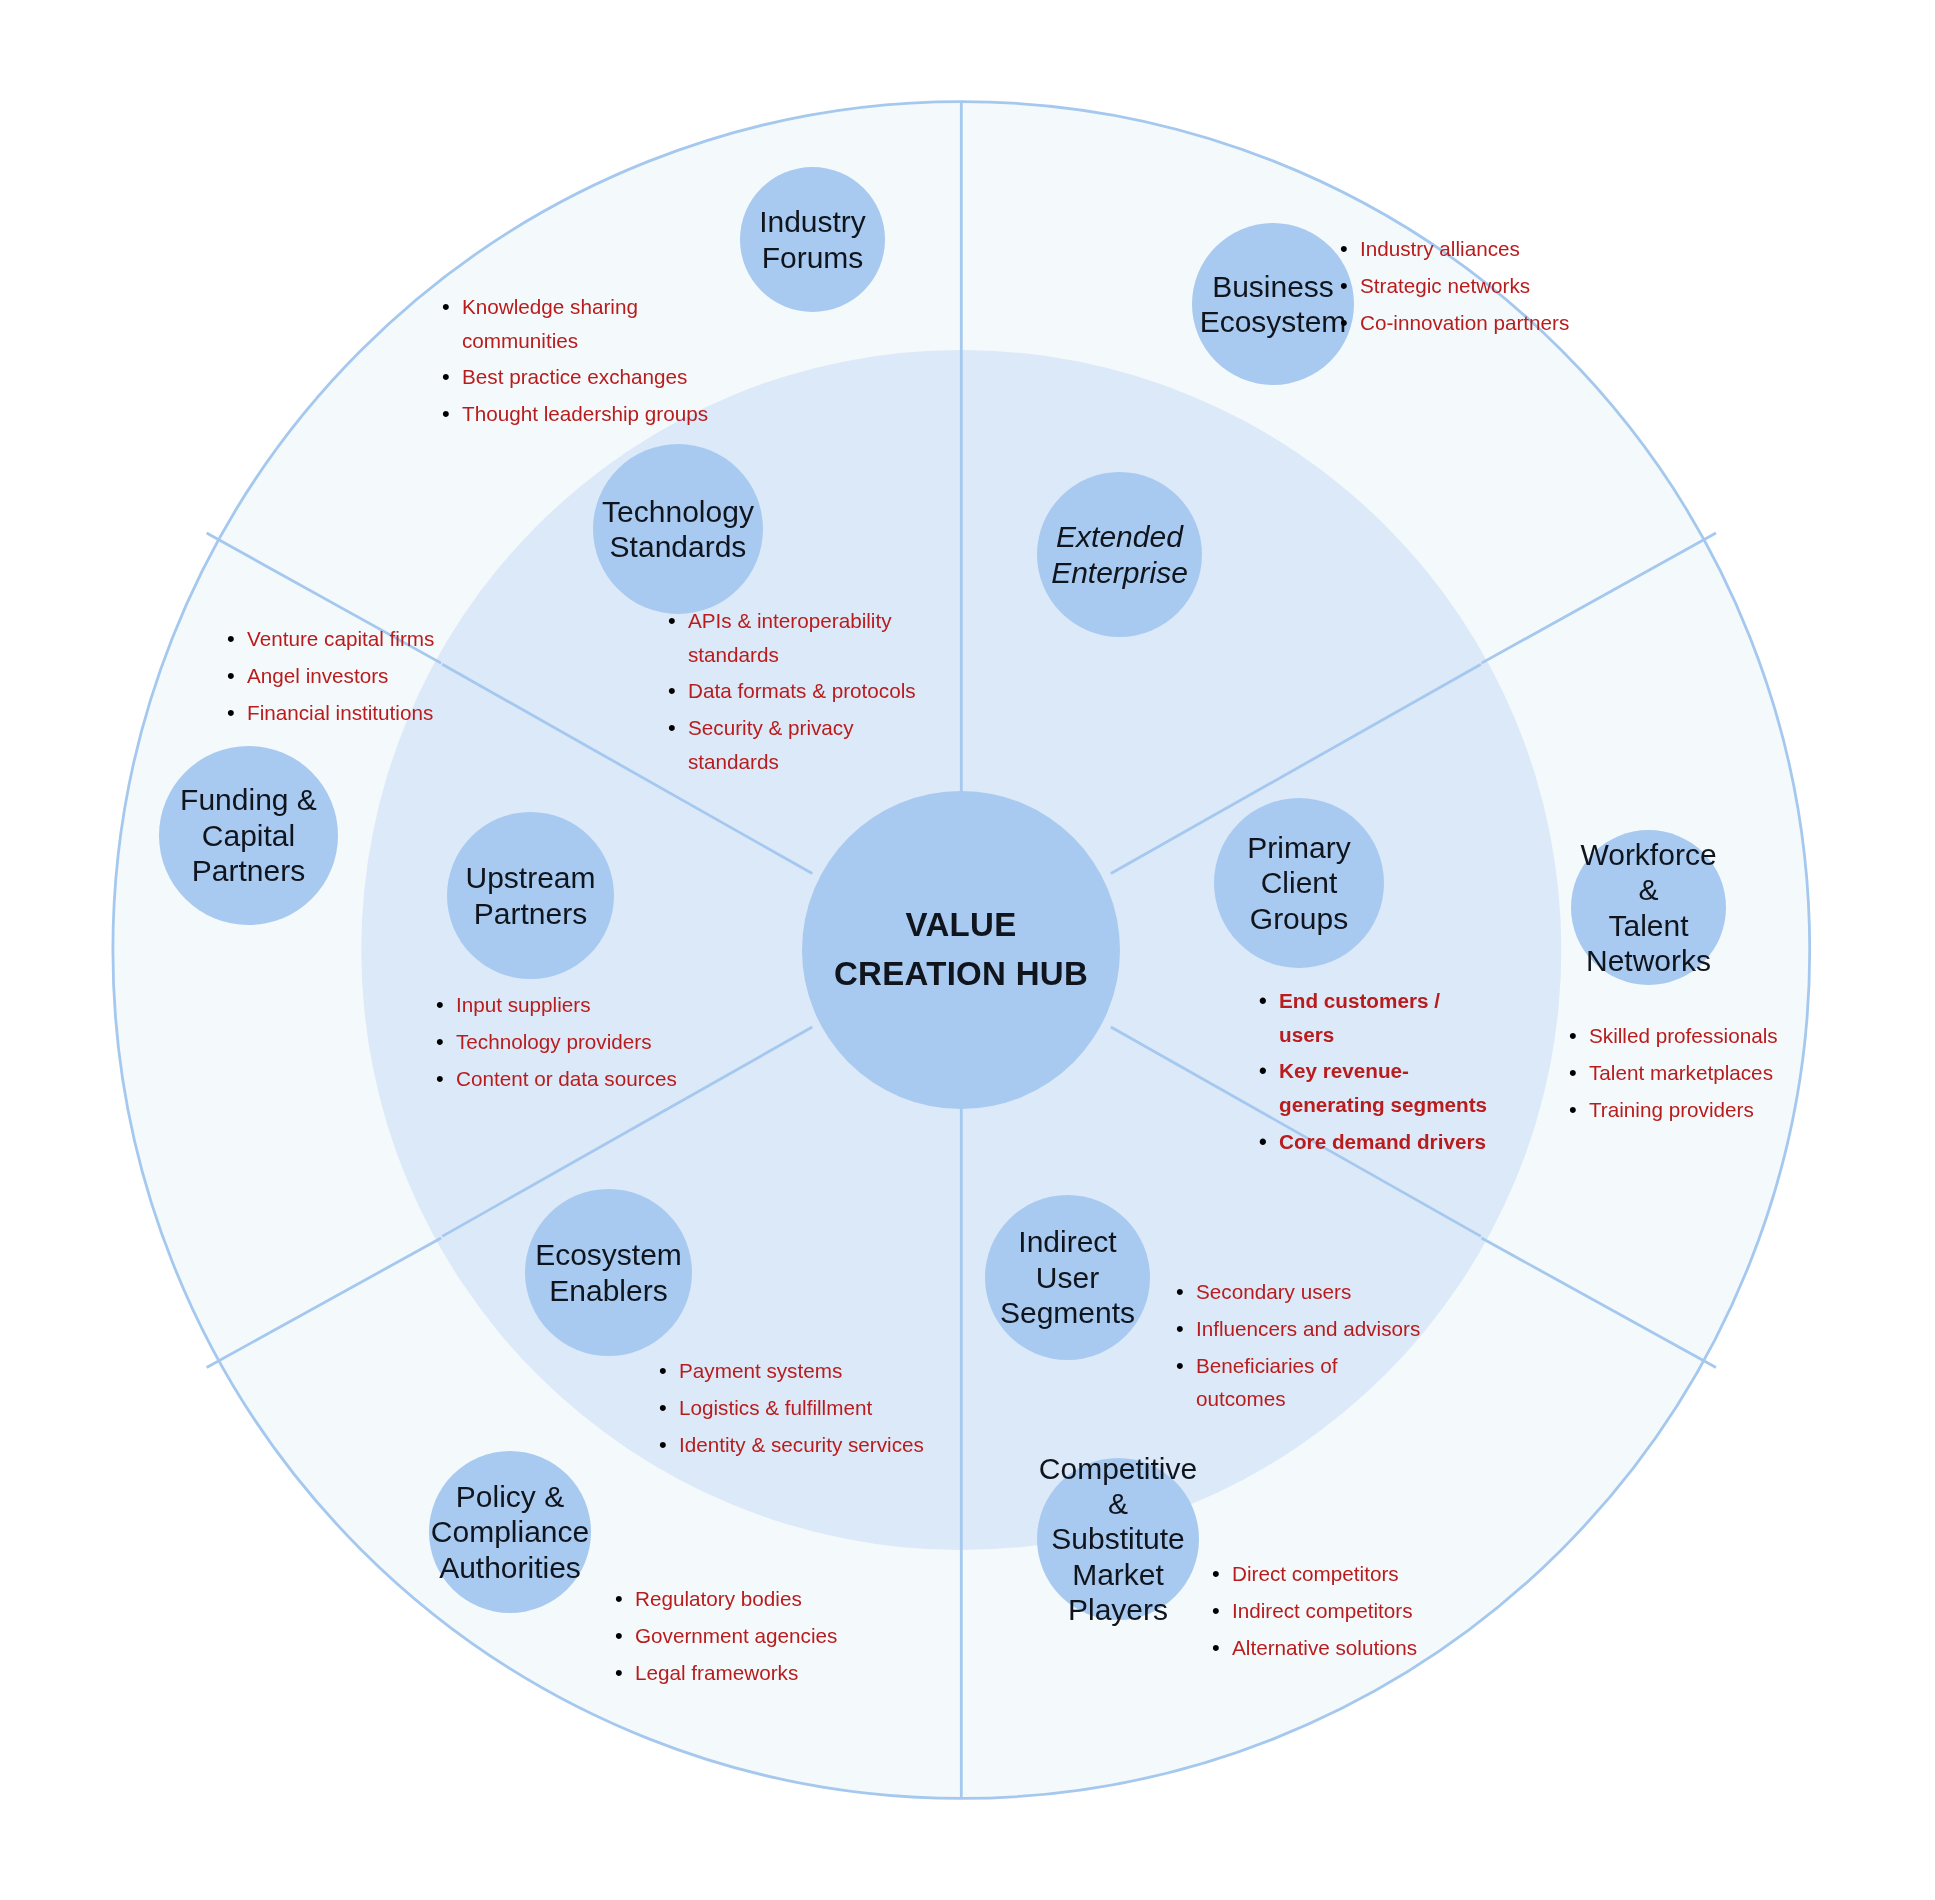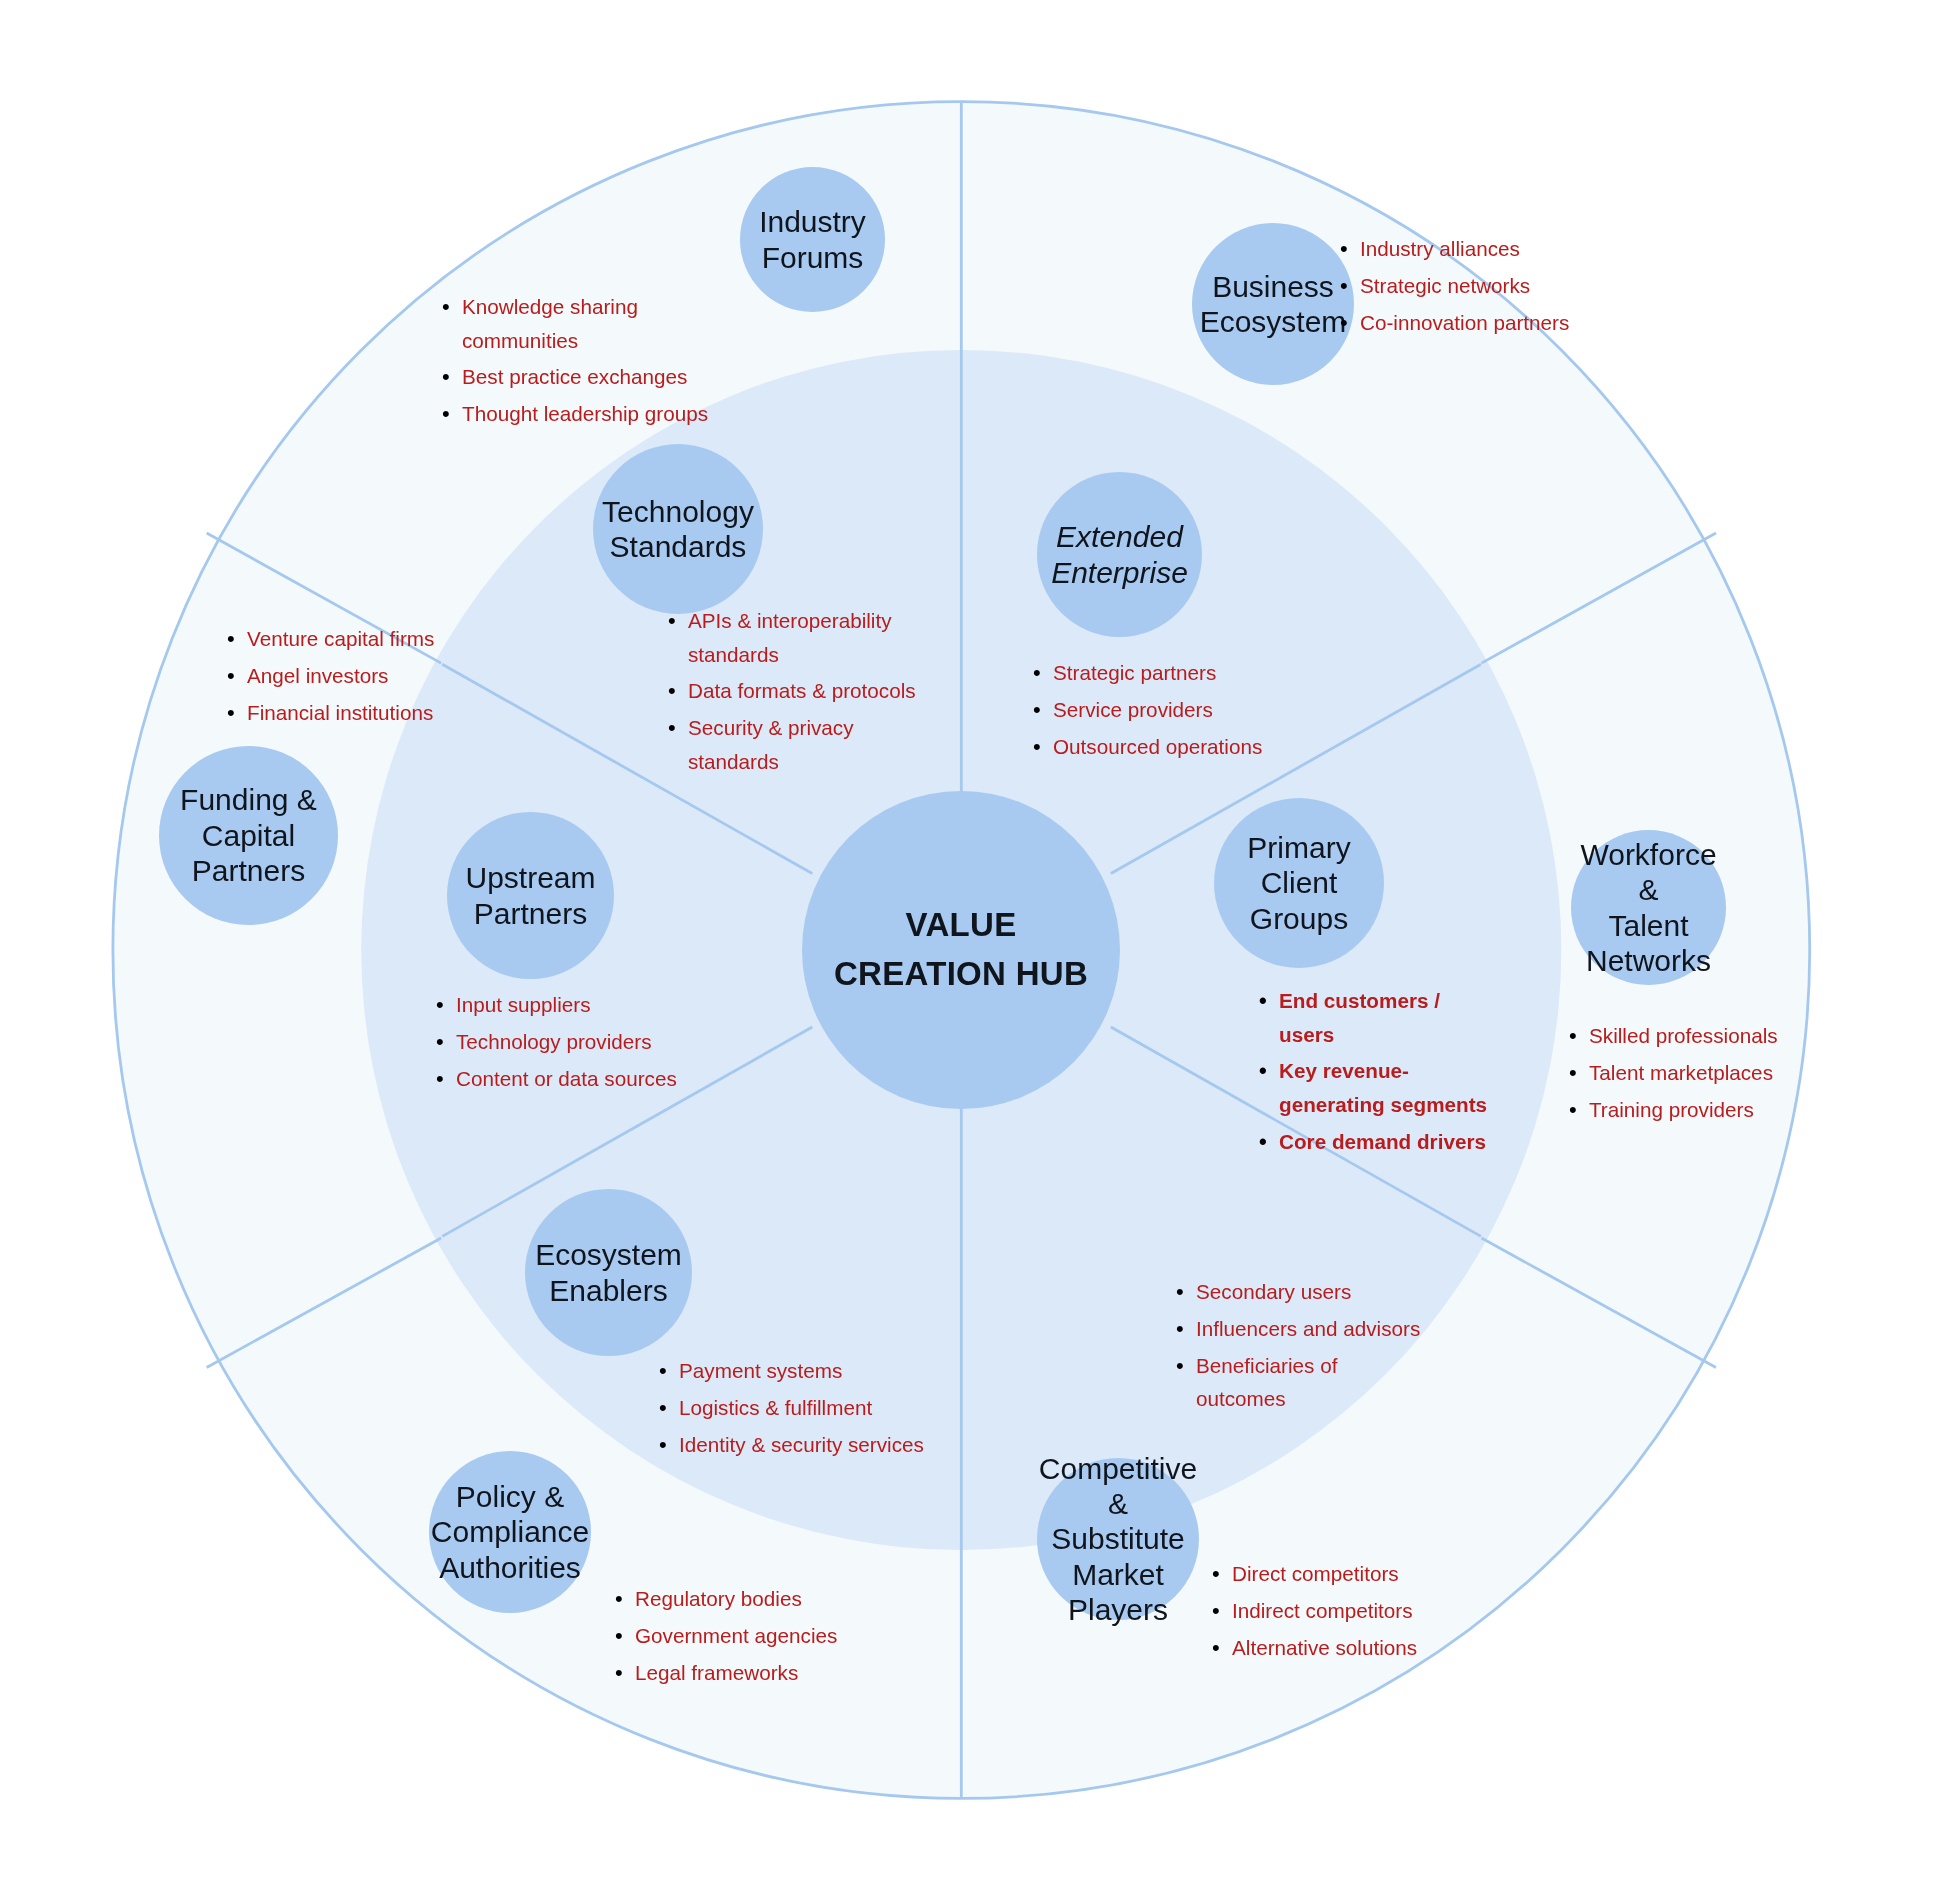--- a/index.html
+++ b/index.html
@@ -73,42 +73,41 @@
       <li>Security &amp; privacy standards</li>
     </ul>
   </div>
 
   <div class="node nodelabel" style="left:1037px;top:472px;width:165px;height:165px;font-style:italic;">
     <span>
       <span>Extended</span>
       <span>Enterprise</span>
     </span>
   </div>
-  <div class="bullets" style="left:1024px;top:656px;width:268px;">
-    <ul>
-      <li>Strategic partners</li>
-      <li>Service providers</li>
-      <li>Outsourced operations</li>
-    </ul>
-  </div>
 
   <div class="node nodelabel" style="left:1214px;top:798px;width:170px;height:170px;">
     <span>
       <span>Primary Client</span>
       <span>Groups</span>
     </span>
   </div>
   <div class="bullets" style="left:1250px;top:984px;width:246px;font-weight:bold;">
     <ul>
       <li>End customers / users</li>
       <li>Key revenue-generating segments</li>
       <li>Core demand drivers</li>
     </ul>
   </div>
 
+  <div class="node nodelabel" style="left:985px;top:1195px;width:165px;height:165px;">
+    <span>
+      <span>Indirect User</span>
+      <span>Segments</span>
+    </span>
+  </div>
   <div class="bullets" style="left:1167px;top:1275px;width:262px;">
     <ul>
       <li>Secondary users</li>
       <li>Influencers and advisors</li>
       <li>Beneficiaries of outcomes</li>
     </ul>
   </div>
 
   <div class="node nodelabel" style="left:525px;top:1189px;width:167px;height:167px;">
     <span>

